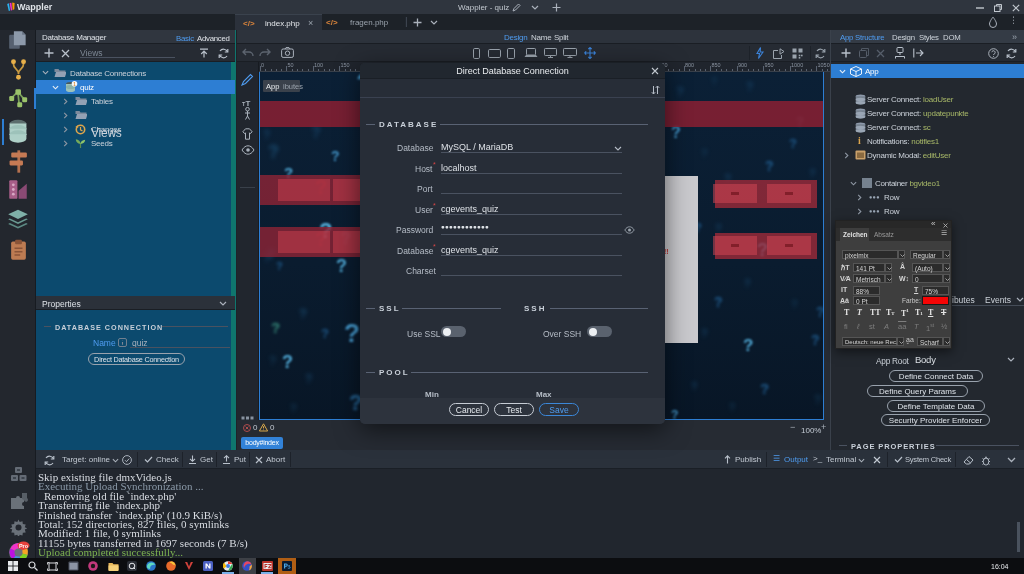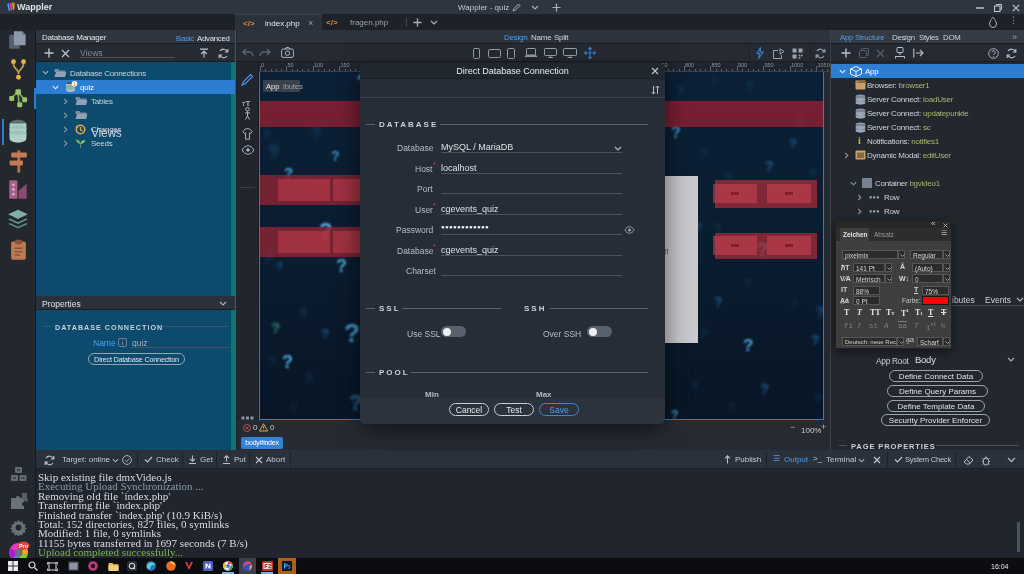--- a/index.html
+++ b/index.html
@@ -554,28 +554,20 @@
   </div>
   <div class="abs" style="left:0;top:34px;width:194px;height:14px;background:#2d7ed3">
     <svg class="ic" style="left:8px;top:4.5px" width="7" height="5" viewBox="0 0 8 5">
           <path d="M1 1 L4 4 L7 1" fill="none" stroke="#e8eef5" stroke-width="1.3"></path>
         </svg>
     <svg class="ic" style="left:19px;top:1.5px" width="12" height="11" viewBox="0 0 12 11">
           <path d="M6 0.5 L11.5 3 L6 5.5 L0.5 3 Z M0.5 3 V8 L6 10.5 V5.5 M11.5 3 V8 L6 10.5" fill="none" stroke="#fff" stroke-width="0.9"></path>
         </svg>
     <span class="abs tight" style="left:34px;top:3px;font-size:8px;color:#fff">App</span>
   </div>
-  <div class="abs" style="left:0;top:48px;width:194px;height:14px">
-    <svg class="ic" style="left:24px;top:2px" width="11" height="10" viewBox="0 0 11 10">
-          <rect x="0.5" y="0.5" width="10" height="9" rx="1" fill="#c9a06a"></rect>
-          <rect x="0.5" y="0.5" width="10" height="2.5" fill="#8a6a40"></rect>
-          <circle cx="2" cy="1.7" r="0.6" fill="#e8d8c0"></circle>
-        </svg>
-    <div class="abs tight" style="left:36px;top:3px;font-size:8px;white-space:nowrap"><span style="color:#ccd2da">Browser: </span><span style="color:#a8b868">browser1</span></div>
-  </div>
   <div class="abs" style="left:0;top:62px;width:194px;height:14px">
     <svg class="ic" style="left:24px;top:1.5px" width="11" height="11" viewBox="0 0 11 11">
           <ellipse cx="5.5" cy="2.2" rx="4.8" ry="1.7" fill="#8d99aa"></ellipse>
           <path d="M0.7 2.2 v6.6 a4.8 1.7 0 0 0 9.6 0 V2.2" fill="#76828f"></path>
           <ellipse cx="5.5" cy="5.5" rx="4.8" ry="1.7" fill="#9aa6b5"></ellipse>
           <ellipse cx="5.5" cy="8.8" rx="4.8" ry="1.7" fill="#9aa6b5"></ellipse>
         </svg>
     <div class="abs tight" style="left:36px;top:3px;font-size:8px;white-space:nowrap"><span style="color:#ccd2da">Server Connect: </span><span style="color:#a8b868">loadUser</span></div>
   </div>
   <div class="abs" style="left:0;top:76px;width:194px;height:14px">
@@ -639,21 +631,21 @@
     <svg class="ic" style="left:64px;top:5px" width="8" height="5" viewBox="0 0 8 5">
           <path d="M1 1 L4 4 L7 1" fill="none" stroke="#aab1bb" stroke-width="1.2"></path>
         </svg>
   </div>
   <span class="abs tight" style="left:45px;top:326px;font-size:8.3px;color:#ccd2d9">App Root</span>
   <span class="abs tight" style="left:84px;top:324px;font-size:9.5px;color:#dde2e7">Body</span>
   <svg class="ic" style="left:176px;top:327px" width="8" height="5" viewBox="0 0 8 5">
         <path d="M1 1 L4 4 L7 1" fill="none" stroke="#aab1bb" stroke-width="1.2"></path>
       </svg>
   <div class="pill" style="left:58px;top:340px;width:94px;height:12px;font-size:8px;line-height:11px">Define Connect Data</div>
-  <div class="pill" style="left:56px;top:355px;width:101px;height:12px;font-size:8px;line-height:11px">Define Query Params</div>
+  <div class="pill" style="left:36px;top:355px;width:101px;height:12px;font-size:8px;line-height:11px">Define Query Params</div>
   <div class="pill" style="left:56px;top:370px;width:98px;height:12px;font-size:8px;line-height:11px">Define Template Data</div>
   <div class="pill" style="left:50px;top:384px;width:109px;height:12px;font-size:8px;line-height:11px">Security Provider Enforcer</div>
   <div class="hline" style="left:8px;top:415px;width:8px"></div>
   <span class="seg-h" style="left:20px;top:411.5px;font-size:7.5px;letter-spacing:0.9px">PAGE PROPERTIES</span>
   <div class="hline" style="left:105px;top:415px;width:83px"></div>
 </div>
 <div class="abs" id="term">
   <div class="abs" style="left:0;top:0;width:988px;height:19px;background:#2a313b;border-bottom:1px solid #1a1f26">
     <svg class="ic" style="left:8px;top:4.5px" width="11" height="11" viewBox="0 0 11 11">
           <path d="M9.5 4 A4.3 4.3 0 0 0 2 3 M1.5 7 A4.3 4.3 0 0 0 9 8" stroke="#b9c1cb" stroke-width="1.2" fill="none"></path>
@@ -716,21 +708,21 @@
     <svg class="ic" style="left:945px;top:4.5px" width="10" height="11" viewBox="0 0 10 11">
           <ellipse cx="5" cy="6.5" rx="2.8" ry="3.6" fill="none" stroke="#b9c1cb" stroke-width="0.9"></ellipse>
           <path d="M3.5 3.8 a1.8 1.8 0 0 1 3 0 M5 3 V1.5 M1 6.5 H2.2 M7.8 6.5 H9 M1.5 3.5 L2.8 4.5 M8.5 3.5 L7.2 4.5 M1.5 9.5 L2.8 8.5 M8.5 9.5 L7.2 8.5" fill="none" stroke="#b9c1cb" stroke-width="0.9"></path>
         </svg>
     <svg class="ic" style="left:971px;top:7px" width="9" height="6" viewBox="0 0 9 6">
           <path d="M1 1 L4.5 4.5 L8 1" fill="none" stroke="#aab1bb" stroke-width="1.3"></path>
         </svg>
   </div>
   <div class="tl" style="left:2px;top:21px;color:#d8dce2">Skip existing file dmxVideo.js</div>
   <div class="tl" style="left:2px;top:30.4px;color:#8a99a8">Executing Upload Synchronization ...</div>
-  <div class="tl" style="left:2px;top:39.8px;color:#d8dce2">Removing old file `index.php'</div>
+  <div class="tl" style="left:8px;top:39.8px;color:#d8dce2">Removing old file `index.php'</div>
   <div class="tl" style="left:2px;top:49.2px;color:#d8dce2">Transferring file `index.php'</div>
   <div class="tl" style="left:2px;top:58.6px;color:#d8dce2">Finished transfer `index.php' (10.9 KiB/s)</div>
   <div class="tl" style="left:2px;top:68px;color:#d8dce2">Total: 152 directories, 827 files, 0 symlinks</div>
   <div class="tl" style="left:2px;top:77.4px;color:#d8dce2">Modified: 1 file, 0 symlinks</div>
   <div class="tl" style="left:2px;top:86.8px;color:#d8dce2">11155 bytes transferred in 1697 seconds (7 B/s)</div>
   <div class="tl" style="left:2px;top:96.2px;color:#7cb150">Upload completed successfully...</div>
   <div class="abs" style="left:981px;top:72px;width:3px;height:30px;background:#4a525e"></div>
 </div>
 <div class="abs" id="taskbar">
   <svg class="ic" style="left:8px;top:3px" width="10" height="10" viewBox="0 0 10 10">
@@ -958,21 +950,21 @@
   <div class="abs" style="left:8px;top:87px;width:107px;height:10px;color:#e4e4e4;font-size:8px;font-weight:bold;font-family:'Liberation Serif',serif">
     <span class="abs" style="left:0px">T</span>
         <span class="abs" style="left:13px;font-style:italic">T</span>
         <span class="abs" style="left:26px;font-size:8px">TT</span>
         <span class="abs" style="left:42px">T<span style="font-size:5px">T</span></span>
         <span class="abs" style="left:57px">T<span style="font-size:5px;vertical-align:super">1</span></span>
         <span class="abs" style="left:71px">T<span style="font-size:5px">1</span></span>
         <span class="abs" style="left:84px;text-decoration:underline">T</span>
         <span class="abs" style="left:97px;text-decoration:line-through">T</span>
   </div>
-  <div class="abs" style="left:8px;top:101px;width:107px;height:10px;color:#7e7e7e;font-size:7.5px;font-family:Liberation Mono, monospace">
+  <div class="abs" style="left:8px;top:101px;width:107px;height:10px;color:#7e7e7e;font-size:7.5px;font-family:Liberation Sans, sans-serif">
     <span class="abs" style="left:0px">fi</span>
         <span class="abs" style="left:13px;font-style:italic">ℓ</span>
         <span class="abs" style="left:25px">st</span>
         <span class="abs" style="left:40px;font-style:italic">A</span>
         <span class="abs" style="left:54px;text-decoration:overline">aa</span>
         <span class="abs" style="left:70px;font-style:italic">T</span>
         <span class="abs" style="left:82px">1<span style="font-size:5px;vertical-align:super">st</span></span>
         <span class="abs" style="left:97px">½</span>
   </div>
   <div class="abs psbox" style="left:6px;top:115.5px;width:55px;height:9px">

